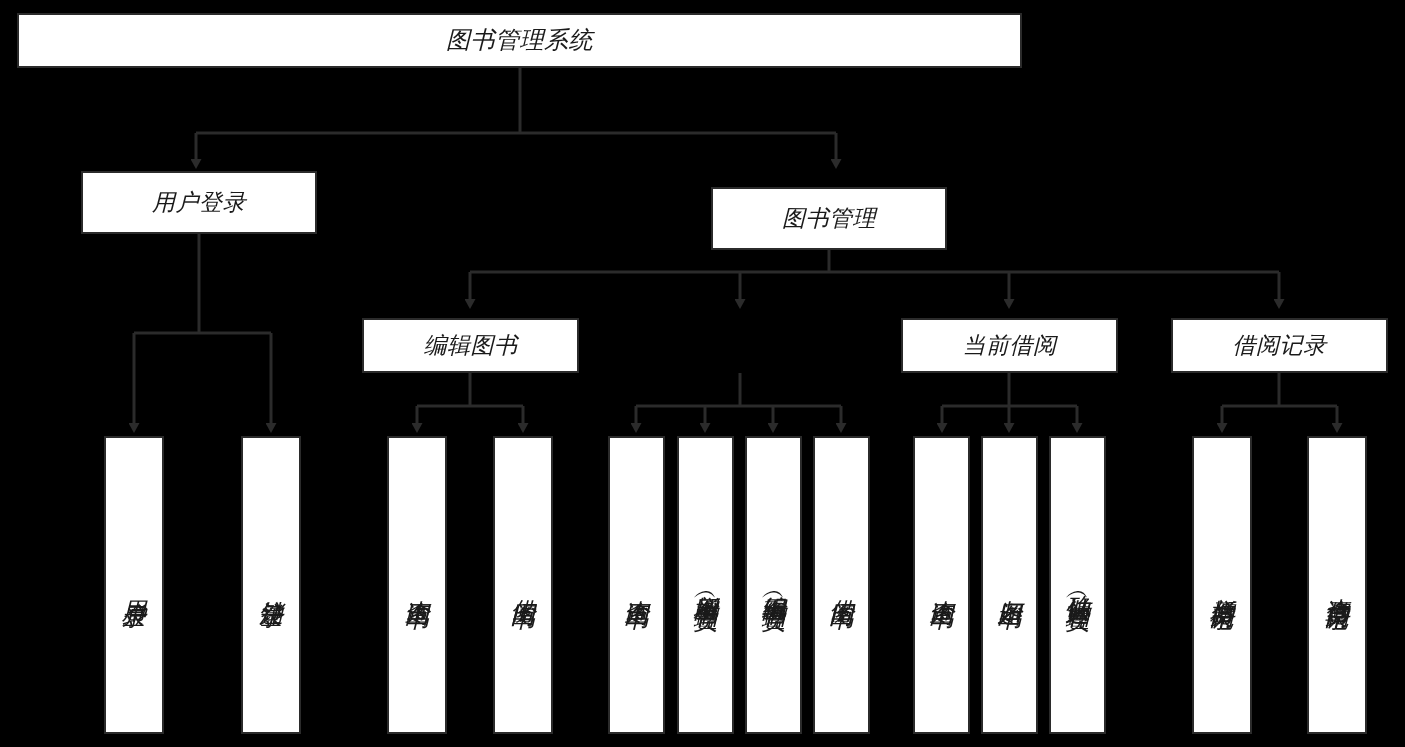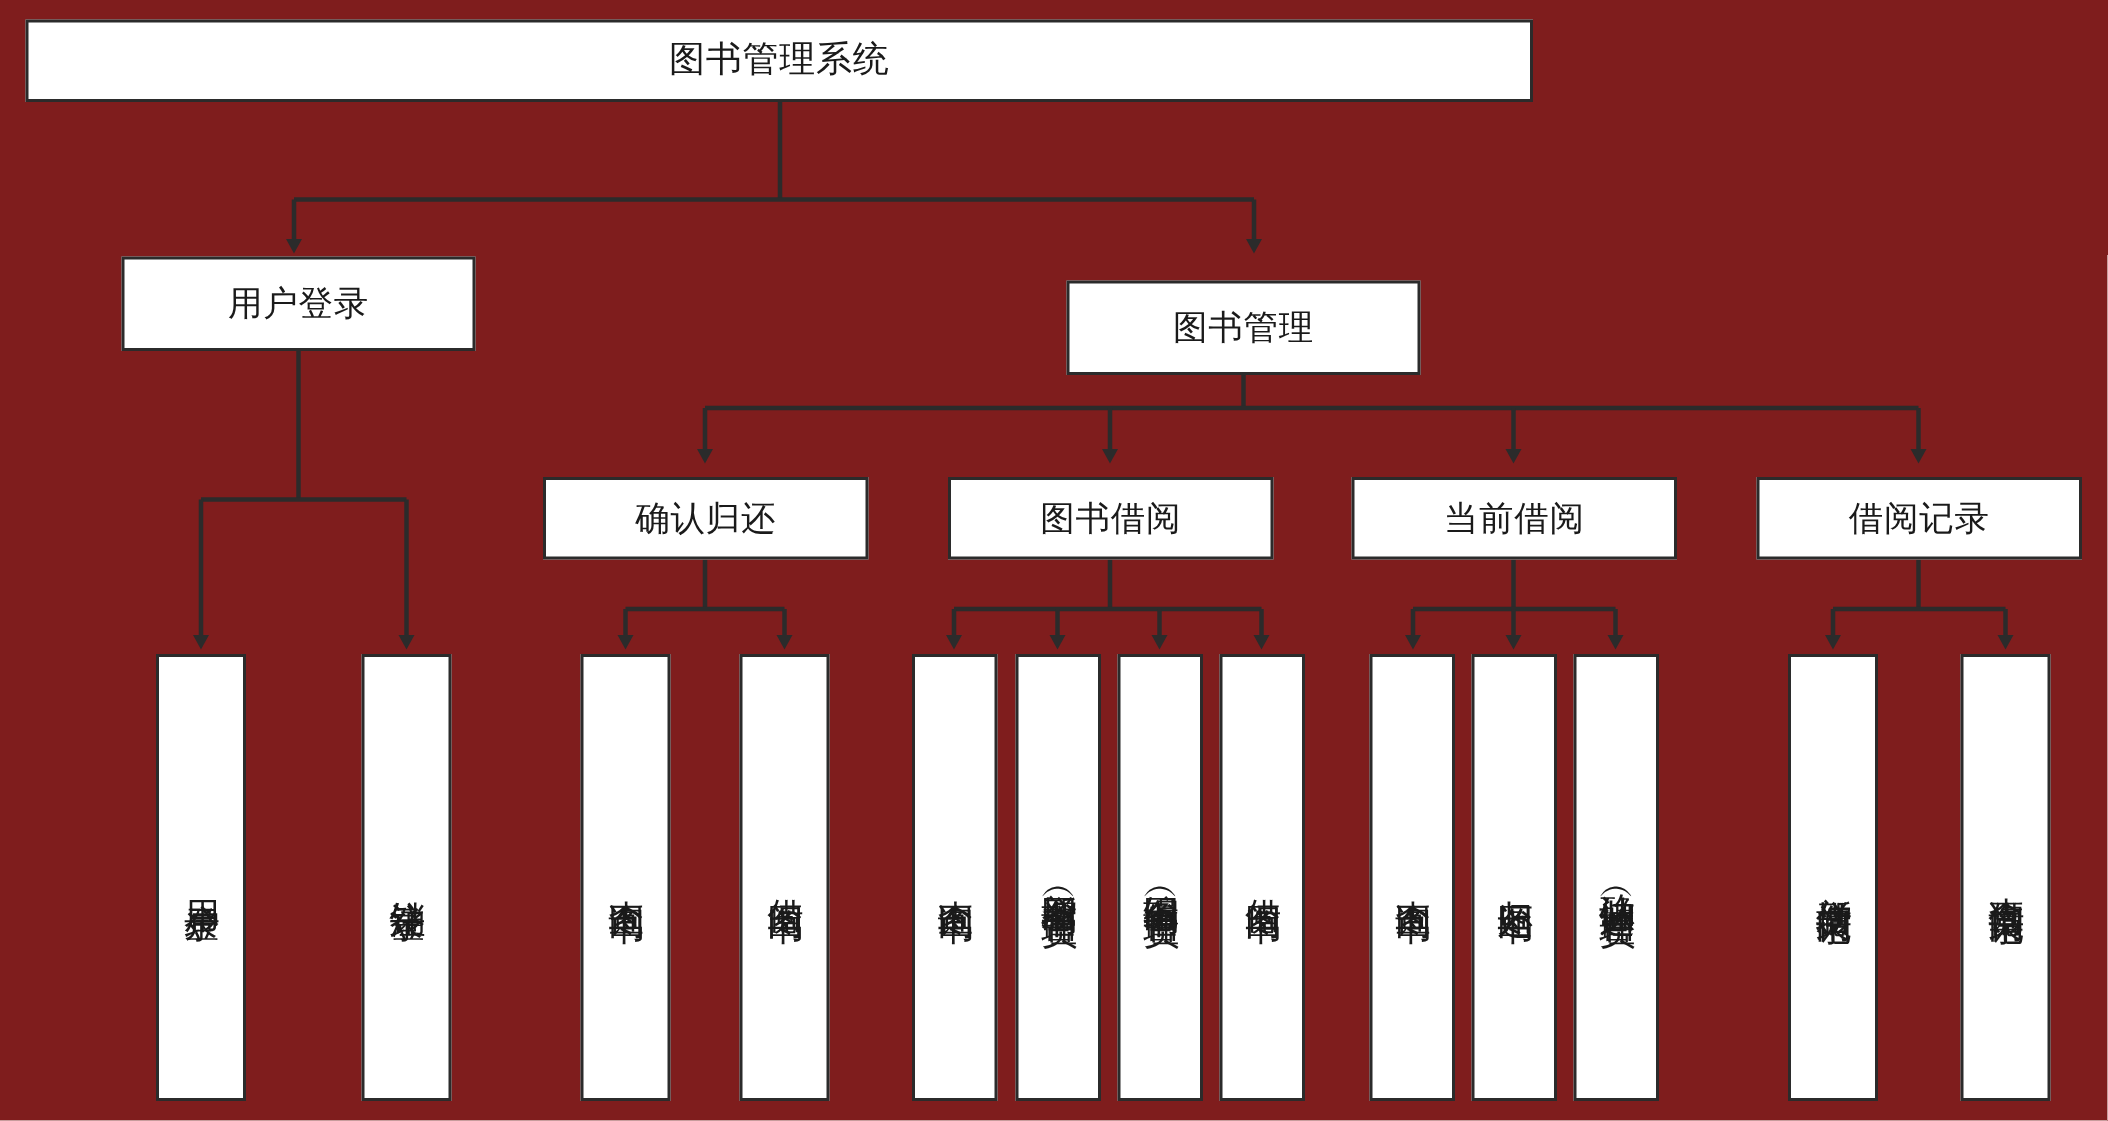--- a/index.html
+++ b/index.html
@@ -7,22 +7,23 @@
     padding: 0;
     background: #ffffff;
   }
   body {
     font-family: "Liberation Sans", "DejaVu Sans", sans-serif;
   }
   #canvas {
     position: relative;
     width: 1405px;
     height: 747px;
-    background: #7f1d1d;
+    background: #000000;
     overflow: hidden;
+    font-style: italic;
   }
   svg.wires {
     position: absolute;
     left: 0;
     top: 0;
     width: 1405px;
     height: 747px;
     pointer-events: none;
   }
   .node {
@@ -131,26 +132,23 @@
 
   <div class="node h" style="left:81px; top:171px; width:236px; height:63px;">
     <span class="label">用户登录</span>
   </div>
 
   <div class="node h" style="left:711px; top:187px; width:236px; height:63px;">
     <span class="label">图书管理</span>
   </div>
 
   <div class="node h" style="left:362px; top:318px; width:217px; height:55px;">
-    <span class="label">确认归还</span>
-  </div>
-
-  <div class="node h" style="left:632px; top:318px; width:217px; height:55px;">
-    <span class="label">图书借阅</span>
-  </div>
+    <span class="label">编辑图书</span>
+  </div>
+
 
   <div class="node h" style="left:901px; top:318px; width:217px; height:55px;">
     <span class="label">当前借阅</span>
   </div>
 
   <div class="node h" style="left:1171px; top:318px; width:217px; height:55px;">
     <span class="label">借阅记录</span>
   </div>
 
   <div class="node v" style="left:104px; top:436px; width:60px; height:298px;">

